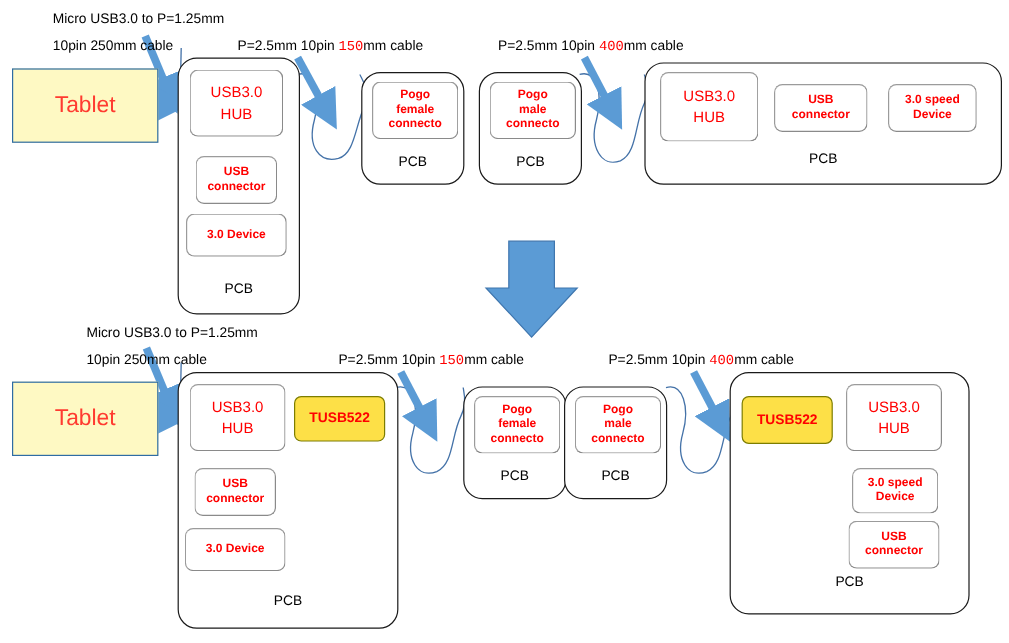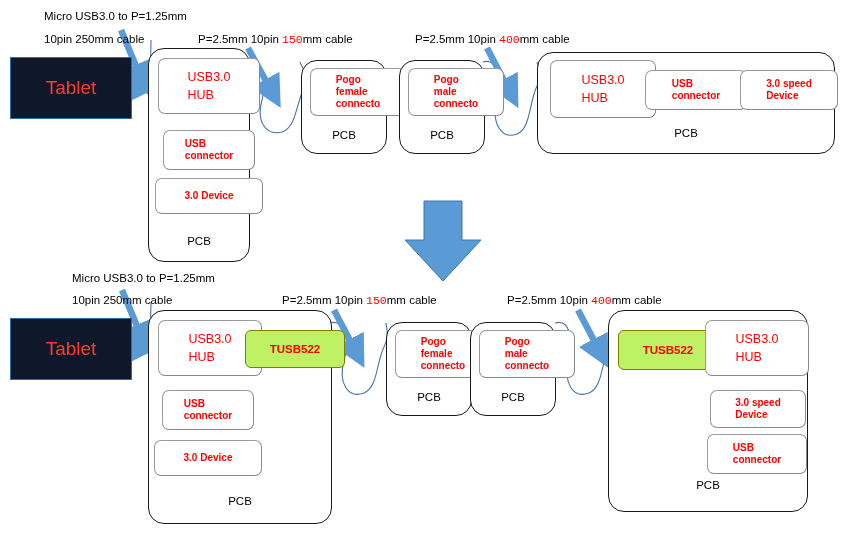--- a/index.html
+++ b/index.html
@@ -11,47 +11,47 @@
 
   
   .caption{
     position:absolute;white-space:nowrap;color:#000000;
     font-size:11.5px;line-height:13px;letter-spacing:0px;
   }
   .caption .hl{color:#FF0000;font-family:Liberation Mono, monospace;}
 
   
   .tablet{
-    position:absolute;border:1.6px solid #2E6CA4;background:#0f172a;
+    position:absolute;border:1.6px solid #2E6CA4;background:#fef9c3;
     display:flex;align-items:center;justify-content:center;
     color:#FF3B30;font-size:19px;
   }
 
   
   .pcb{
     position:absolute;border:1.4px solid #1a1a1a;background:#ffffff;
     border-radius:16px;
   }
   .pcb-label{
     position:absolute;left:0;right:0;text-align:center;
     color:#000000;font-size:11.5px;
   }
 
   
   .blk{
     position:absolute;background:#ffffff;border-radius:7px;
     border:1px solid #9b9b9b;
     border-right-color:#8a8a8a;border-bottom-color:#8a8a8a;
     display:flex;align-items:center;justify-content:center;
-    text-align:left;color:#FF0000;font-weight:bold;font-size:10px;
-    line-height:12px;padding:1px 14px;
+    text-align:center;color:#FF0000;font-weight:bold;font-size:10px;
+    line-height:12px;padding:1px 2px;
   }
   .blk.hub{font-weight:normal;font-size:12.5px;line-height:18px;}
   .blk.tusb{
-    background:#bef264;border:1px solid #7d7d00;border-radius:6px;
+    background:#fde047;border:1px solid #7d7d00;border-radius:6px;
     color:#FF0000;font-weight:bold;font-size:11.5px;
   }
 
   
   svg.layer{position:absolute;left:0;top:0;width:841px;height:536px;
             overflow:visible;pointer-events:none;}
 </style>
 </head>
 <body>
 

